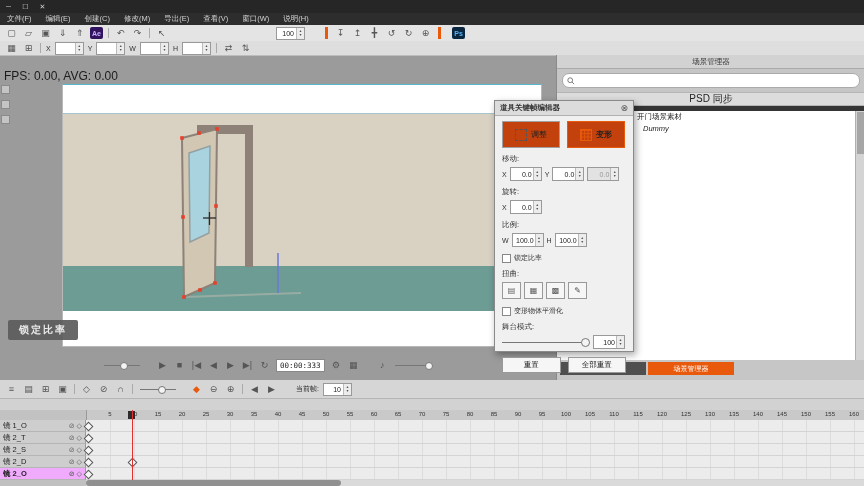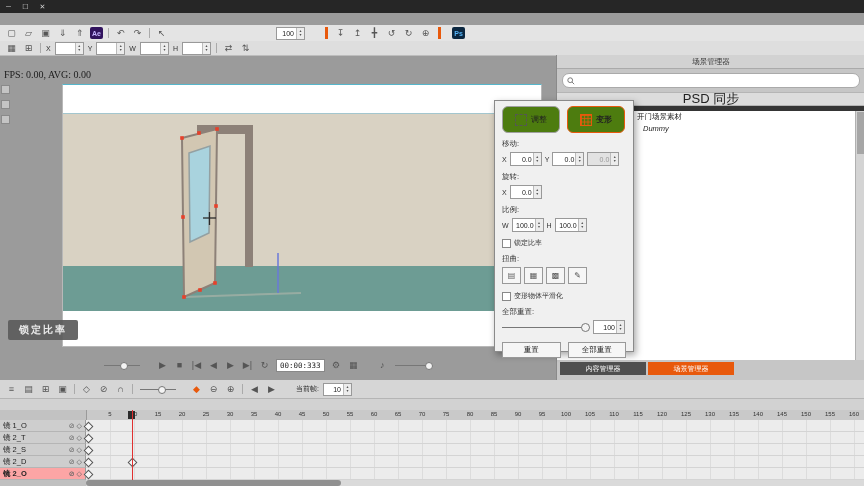--- a/index.html
+++ b/index.html
@@ -21,36 +21,36 @@
   .tb-badge{display:inline-flex;width:13px;height:12px;border-radius:2px;align-items:center;justify-content:center;font-size:7px;font-weight:bold;margin:0 2px;flex:none;}
   .tb-spin{display:inline-flex;height:11px;background:#fff;border:1px solid #999;align-items:center;margin:0 2px;flex:none;}
   .tb-spin .val{min-width:15px;padding:0 2px;text-align:right;font-size:7px;}
   .spin-arrows{display:flex;flex-direction:column;border-left:1px solid #bbb;background:#ececec;width:7px;height:100%;align-items:center;justify-content:center;font-size:4px;line-height:4px;color:#555;}
   .tb-label{font-size:7px;color:#333;margin:0 2px;flex:none;}
   .tb-display{background:#fff;border:1px solid #888;height:11px;display:inline-flex;align-items:center;padding:0 3px;font-family:"DejaVu Sans Mono",monospace;font-size:7.5px;margin:0 3px;flex:none;}
   .tb-slider{display:inline-flex;align-items:center;width:36px;height:12px;margin:0 4px;position:relative;flex:none;}
   .tb-slider .line{width:100%;height:1px;background:#777;}
   .tb-slider .handle{position:absolute;width:6px;height:6px;border-radius:50%;background:#f4f4f4;border:1px solid #777;top:2.5px;}
   
-  #fps-readout{position:absolute;left:4px;top:69px;font-family:Liberation Serif, serif;font-size:10px;color:#1c1c1c;}
+  #fps-readout{position:absolute;left:4px;top:69px;font-family:Liberation Sans, sans-serif;font-size:12px;color:#1c1c1c;}
   #left-dock{position:absolute;left:1px;top:85px;width:8px;}
   .dock-box{width:7px;height:7px;background:#c4c4c4;border:1px solid #8a8a8a;margin-bottom:6px;}
   #canvas{position:absolute;left:62px;top:84px;width:478px;height:261px;background:#fff;border:1px solid #b8b8b8;border-top:1px solid #56b6cb;}
   #wall{position:absolute;left:0;top:28px;width:476px;height:153px;border-top:1px solid #a3c6ce;}
   #floor{position:absolute;left:0;top:181px;width:476px;height:45px;}
   #scene-svg{position:absolute;left:0;top:0;}
   #stage-mode-badge{position:absolute;left:8px;top:320px;background:rgba(92,92,92,.93);color:#e9e9e9;font-size:10px;font-weight:bold;letter-spacing:2px;padding:3px 11px;border-radius:2px;z-index:5;}
   #transport{position:absolute;left:100px;top:356px;width:380px;height:18px;display:flex;align-items:center;}
   
   #prop-editor{position:absolute;left:494px;top:100px;width:138px;height:250px;background:#f0f0f0;border:1px solid #8a8a8a;box-shadow:2px 3px 7px rgba(0,0,0,.35);z-index:30;}
   .pe-header{height:14px;background:#dcdcdc;border-bottom:1px solid #b0b0b0;display:flex;align-items:center;justify-content:space-between;padding:0 5px;font-weight:bold;font-size:7.5px;color:#333;}
   .pe-close{font-weight:normal;font-size:9px;color:#555;}
   .pe-body{padding:5px 7px 0 7px;}
   .pe-tabs{display:flex;gap:7px;}
-  .pe-bigbtn{width:56px;height:25px;background:#4d7c0f;border:1px solid #a0a0a0;border-radius:6px;display:inline-flex;align-items:center;justify-content:center;gap:4px;font-size:8px;color:#222;}
+  .pe-bigbtn{width:56px;height:25px;background:#c2410c;border:1px solid #a0a0a0;border-radius:0;display:inline-flex;align-items:center;justify-content:center;gap:4px;font-size:8px;color:#222;}
   .pe-bigbtn.active{border:1.5px solid #e8590c;font-weight:bold;}
   .adjust-glyph{width:10px;height:10px;border:1px dashed #555;display:inline-block;}
   .deform-glyph{width:10px;height:10px;display:inline-block;border:1px solid #e8590c;
     background-image:linear-gradient(#e8590c 1px,transparent 1px),linear-gradient(90deg,#e8590c 1px,transparent 1px);
     background-size:3.3px 3.3px;}
   .pe-sec{margin-top:6px;font-size:7.5px;color:#333;}
   .pe-row{display:flex;align-items:center;margin-top:3px;gap:3px;}
   .pe-axis{font-size:7px;color:#333;}
   .pe-spin{display:inline-flex;height:12px;background:#fff;border:1px solid #999;align-items:center;}
   .pe-spin .val{width:20px;font-size:7px;text-align:right;padding:0 1px;}
@@ -62,41 +62,41 @@
   .pe-sliderwrap{position:relative;width:88px;height:12px;}
   .pe-sliderwrap .line{position:absolute;left:0;top:5.5px;width:100%;height:1px;background:#777;}
   .pe-sliderwrap .handle{position:absolute;width:7px;height:7px;border-radius:50%;background:#f4f4f4;border:1px solid #777;top:2px;right:0;}
   .pe-btnrow{display:flex;gap:7px;margin-top:8px;}
   .pe-btn{height:14px;border:1px solid #999;background:#f6f6f6;font-size:7.5px;display:inline-flex;align-items:center;justify-content:center;flex:1;color:#222;}
   
   #scene-panel{position:absolute;left:556px;top:55px;width:308px;height:325px;background:#c6c6c6;border-left:1px solid #8a8a8a;}
   .sp-header{height:13px;background:#d2d2d2;border-bottom:1px solid #aaa;text-align:center;line-height:13px;font-size:7.5px;color:#333;}
   .sp-searchrow{padding:4px 5px;}
   .sp-search{height:13px;background:#fff;border:1px solid #aaa;border-radius:7px;display:flex;align-items:center;padding:0 4px;gap:3px;}
-  .sp-psd{height:12px;text-align:center;line-height:12px;font-size:13px;color:#222;background:#dcdcdc;border-top:1px solid #b5b5b5;border-bottom:1px solid #b5b5b5;}
+  .sp-psd{height:12px;text-align:center;line-height:12px;font-size:10px;color:#222;background:#dcdcdc;border-top:1px solid #b5b5b5;border-bottom:1px solid #b5b5b5;}
   .sp-dark{height:10px;background:#353535;}
   #scene-list{position:absolute;left:0;top:56px;width:299px;height:249px;background:#fff;overflow:hidden;}
   .sm-item{height:12px;line-height:12px;font-size:7.5px;color:#222;white-space:nowrap;}
   .sm-item.selected{background:#e8590c;color:#fff;width:130px;}
   .sp-scroll{position:absolute;right:0;top:56px;width:9px;height:249px;background:#d4d4d4;border-left:1px solid #b0b0b0;}
   .sp-thumb{margin:1px;height:42px;background:#a6a6a6;}
   .sp-tabs{position:absolute;left:3px;top:307px;display:flex;gap:2px;}
   .sp-tab{width:86px;height:13px;line-height:13px;text-align:center;font-size:7px;color:#fff;}
   .sp-tab.content{background:#4f4f4f;}
   .sp-tab.scene{background:#e8590c;}
   
   #timeline{position:absolute;left:0;top:380px;width:864px;height:106px;background:#d2d2d2;}
   .tl-header{height:12px;background:#3f3f3f;color:#e0e0e0;text-align:center;line-height:12px;font-size:7.5px;}
   #tl-toolbar{height:18px;background:#d6d6d6;border-bottom:1px solid #b5b5b5;display:flex;align-items:center;padding-left:3px;}
   #tl-ruler{position:absolute;left:0;top:30px;width:864px;height:10px;background:#c9c9c9;border-bottom:1px solid #a8a8a8;}
   .ruler-cap{position:absolute;left:0;top:0;width:86px;height:10px;background:#c2c2c2;border-right:1px solid #9a9a9a;}
   .tick{position:absolute;top:1px;font-size:6px;color:#333;transform:translateX(-50%);}
   #tl-names{position:absolute;left:0;top:40px;width:86px;height:60px;}
   .tr-name{height:12px;background:#cecece;border-bottom:1px solid #b5b5b5;border-right:1px solid #9a9a9a;display:flex;align-items:center;padding:0 3px;font-size:7.5px;gap:2px;box-sizing:border-box;}
-  .tr-name.selected{background:#fca5a5;font-weight:bold;}
+  .tr-name.selected{background:#f0abfc;font-weight:bold;}
   .tr-name .nm{flex:1;white-space:nowrap;overflow:hidden;}
   .tr-icon{font-size:7px;color:#666;}
   #tl-tracks{position:absolute;left:86px;top:40px;width:778px;height:60px;background:#ececec;}
   .tr-row{position:absolute;left:0;width:778px;height:12px;border-bottom:1px solid #d4d4d4;box-sizing:border-box;}
   .gridline{position:absolute;top:0;width:1px;height:60px;background:#dcdcdc;}
   .kf{position:absolute;width:5px;height:5px;background:#f8f8f8;border:1px solid #555;transform:rotate(45deg);z-index:3;}
   #playhead{position:absolute;width:1px;background:#e03030;z-index:4;}
   #playhead-marker{position:absolute;width:7px;height:8px;background:#2b2b2b;z-index:4;}
   .tl-scrollcorner{position:absolute;left:0;top:100px;width:86px;height:6px;background:#c0c0c0;}
   .tl-scroll{position:absolute;left:86px;top:100px;width:778px;height:6px;background:#dadada;}
@@ -106,20 +106,30 @@
 <body>
 
 <div id="app">
 
   <div id="titlebar">
     <span class="win-btn">─</span>
     <span class="win-btn">☐</span>
     <span class="win-btn">✕</span>
   </div>
 
+  <div id="menubar">
+      <span class="menu-item">文件(F)</span>
+      <span class="menu-item">编辑(E)</span>
+      <span class="menu-item">创建(C)</span>
+      <span class="menu-item">修改(M)</span>
+      <span class="menu-item">导出(E)</span>
+      <span class="menu-item">查看(V)</span>
+      <span class="menu-item">窗口(W)</span>
+      <span class="menu-item">说明(H)</span>
+    </div>
 
   <div id="toolbar-main" class="toolbar">
       <span class="tb-icon">▢</span>
       <span class="tb-icon">▱</span>
       <span class="tb-icon">▣</span>
       <span class="tb-icon">⇓</span>
       <span class="tb-icon">⇑</span>
       <span class="tb-badge" style="background: rgb(49, 19, 94); color: rgb(197, 179, 255);">Ae</span>
       <span class="tb-sep"></span>
       <span class="tb-icon">↶</span>
@@ -266,20 +276,24 @@
     <div class="sp-scroll">
         <div class="sp-thumb"></div>
       </div>
     <div class="sp-tabs">
       <div class="sp-tab content">内容管理器</div>
       <div class="sp-tab scene">场景管理器</div>
     </div>
   </div>
 
   <div id="prop-editor">
+    <div class="pe-header">
+      <span>道具关键帧编辑器</span>
+      <span class="pe-close">⊗</span>
+    </div>
     <div class="pe-body">
       <div class="pe-tabs">
         <div class="pe-bigbtn">
           <span class="adjust-glyph"></span>
           <span>调整</span>
         </div>
         <div class="pe-bigbtn active">
           <span class="deform-glyph"></span>
           <span>变形</span>
         </div>
@@ -355,21 +369,21 @@
           <span class="pe-minibtn">▦</span>
           <span class="pe-minibtn">▩</span>
           <span class="pe-minibtn">✎</span>
         </div>
 
       <div class="pe-row" style="margin-top:7px;">
         <span class="pe-check"></span>
         <span class="pe-checklabel">变形物体平滑化</span>
       </div>
 
-      <div class="pe-sec">全部重置:</div>
+      <div class="pe-sec">舞台模式:</div>
       <div class="pe-row">
         <span class="pe-sliderwrap">
             <span class="line"></span>
             <span class="handle"></span>
           </span>
         <span class="pe-spin">
             <span class="val">100</span>
             <span class="spin-arrows">
               <span>▴</span>
               <span>▾</span>

